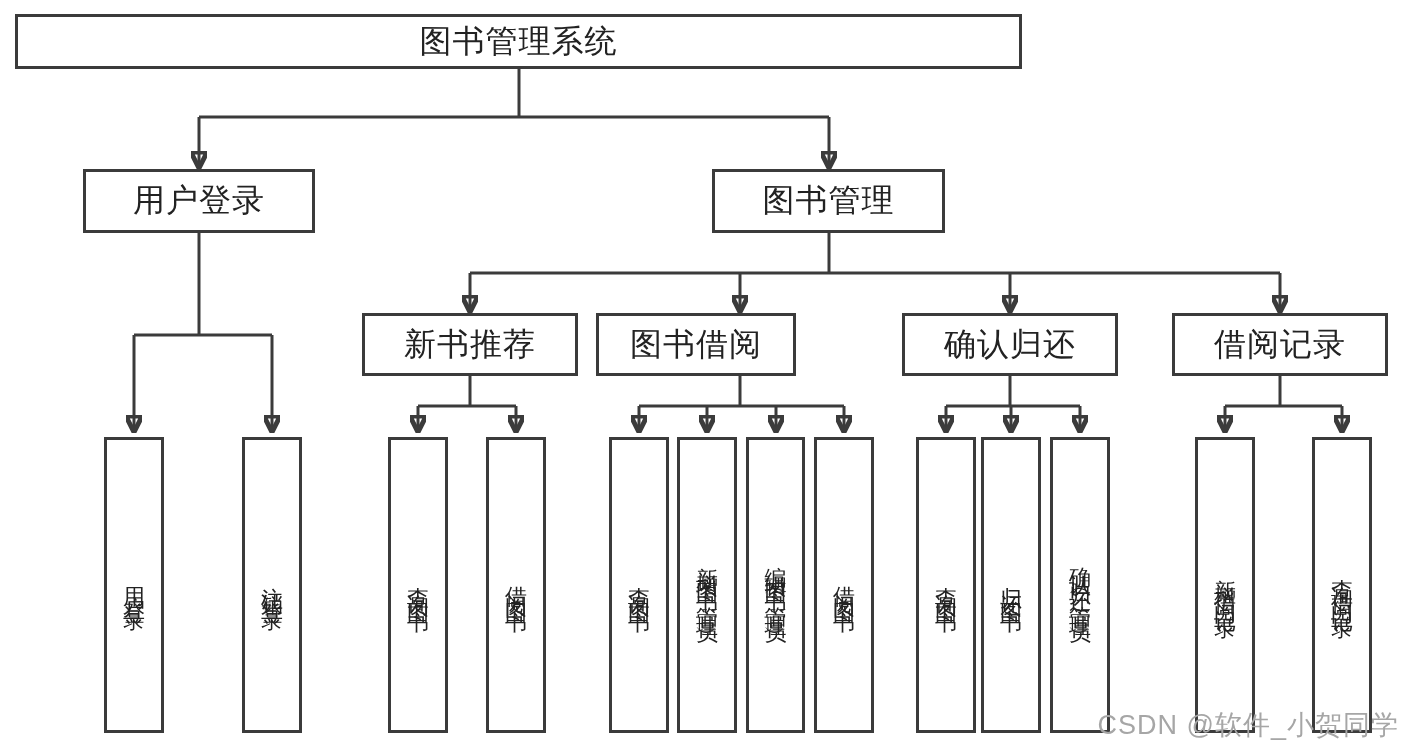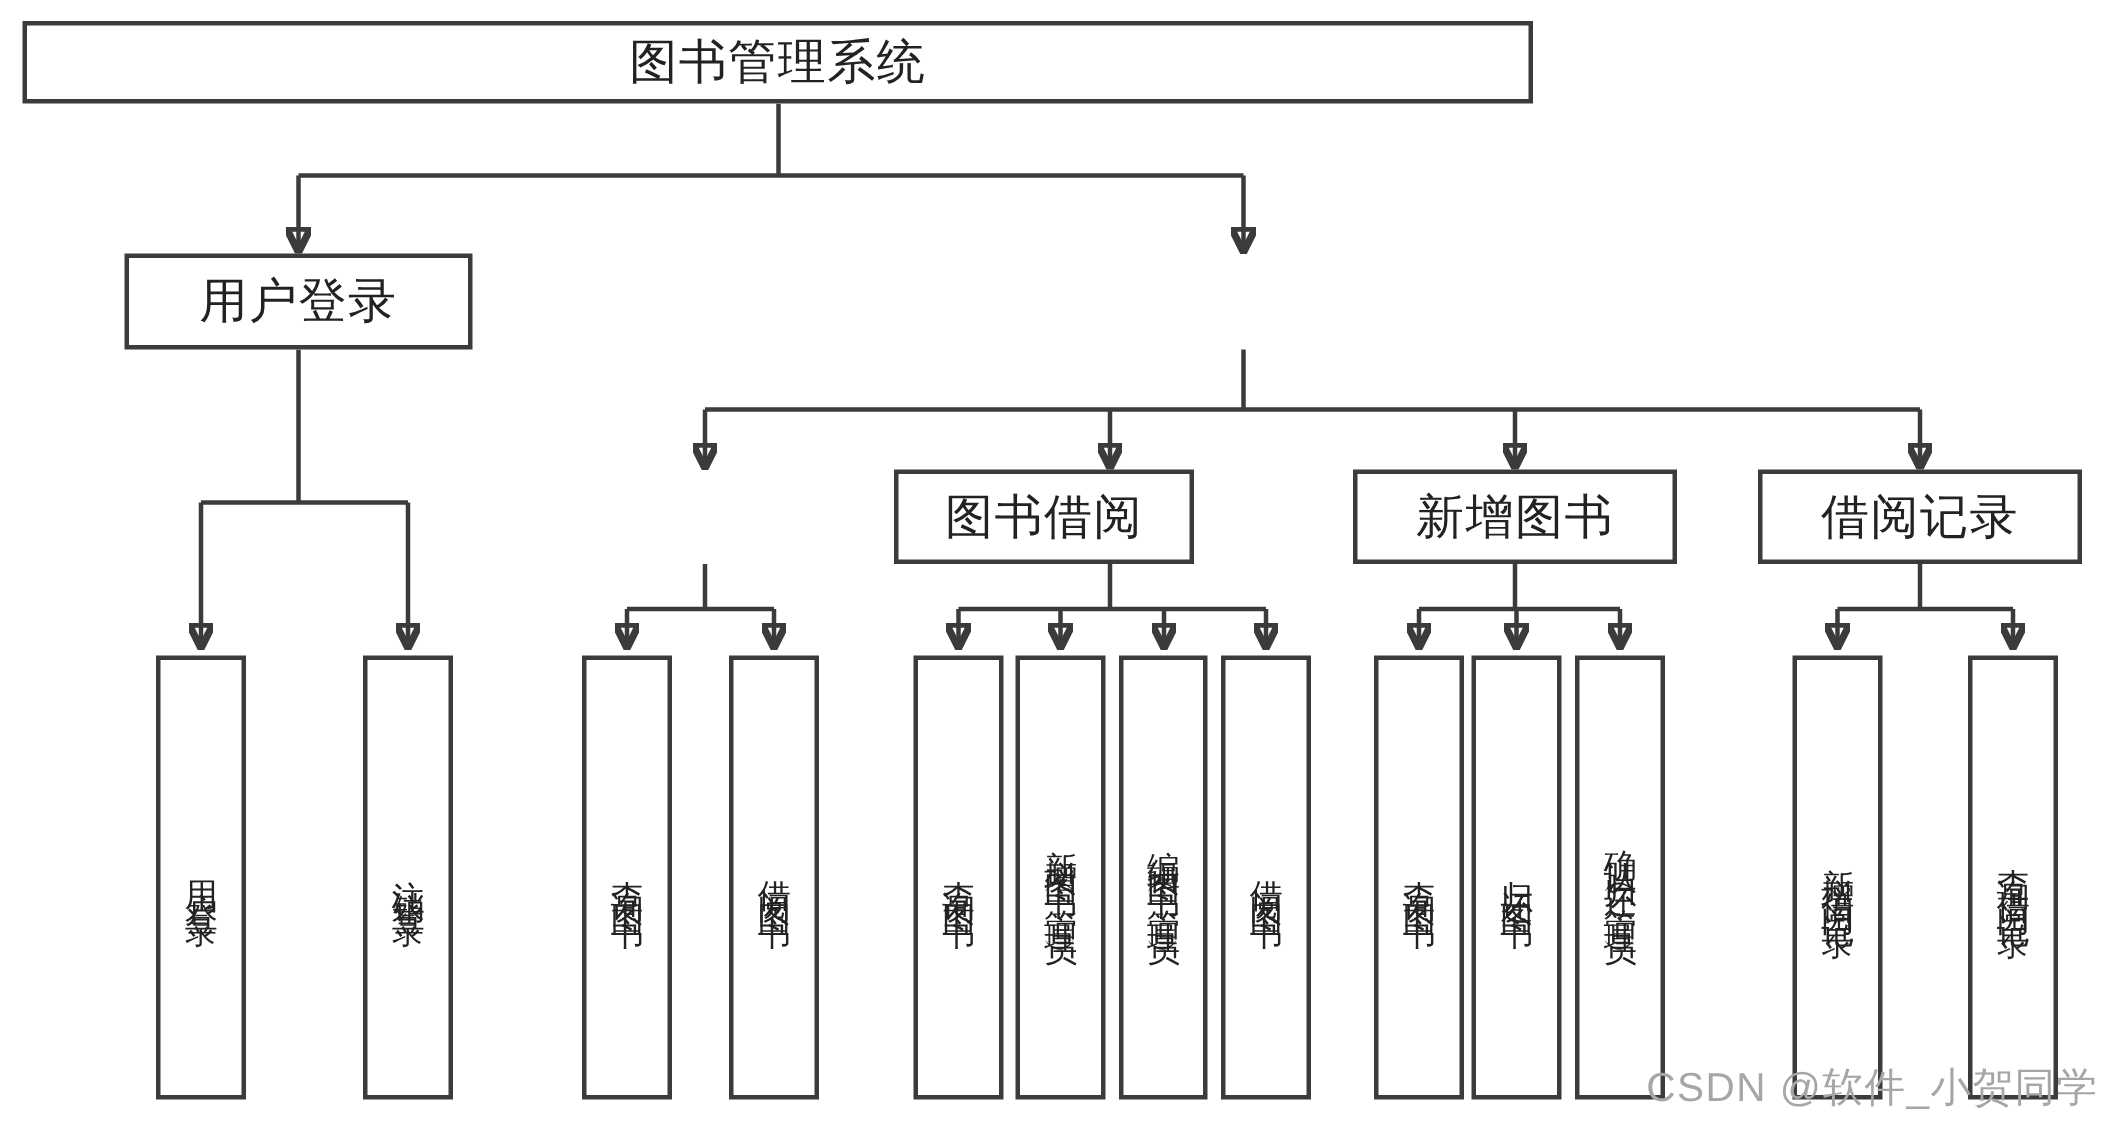--- a/index.html
+++ b/index.html
@@ -128,23 +128,25 @@
       <path d="M1280 376 V406"></path>
       <path d="M1225 406 H1342"></path>
       <path d="M1225 406 V429" marker-end="url(#arrow)"></path>
       <path d="M1342 406 V429" marker-end="url(#arrow)"></path>
     </g>
   </svg>
 
   <div class="box h" style="left:15px; top:14px; width:1007px; height:55px">图书管理系统</div>
 
   <div class="box h" style="left:83px; top:169px; width:232px; height:64px">用户登录</div>
+  <div class="box h" style="left:712px; top:169px; width:233px; height:64px">图书管理</div>
 
+  <div class="box h" style="left:362px; top:313px; width:216px; height:63px">新书推荐</div>
   <div class="box h" style="left:596px; top:313px; width:200px; height:63px">图书借阅</div>
-  <div class="box h" style="left:902px; top:313px; width:216px; height:63px">新增图书</div>
+  <div class="box h" style="left:902px; top:313px; width:216px; height:63px">确认归还</div>
   <div class="box h" style="left:1172px; top:313px; width:216px; height:63px">借阅记录</div>
 
   <div class="box v" style="left:104px; top:437px; width:60px; height:296px">
     <span class="vtext">用户登录</span>
   </div>
   <div class="box v" style="left:242px; top:437px; width:60px; height:296px">
     <span class="vtext">注销登录</span>
   </div>
 
   <div class="box v" style="left:388px; top:437px; width:60px; height:296px">

